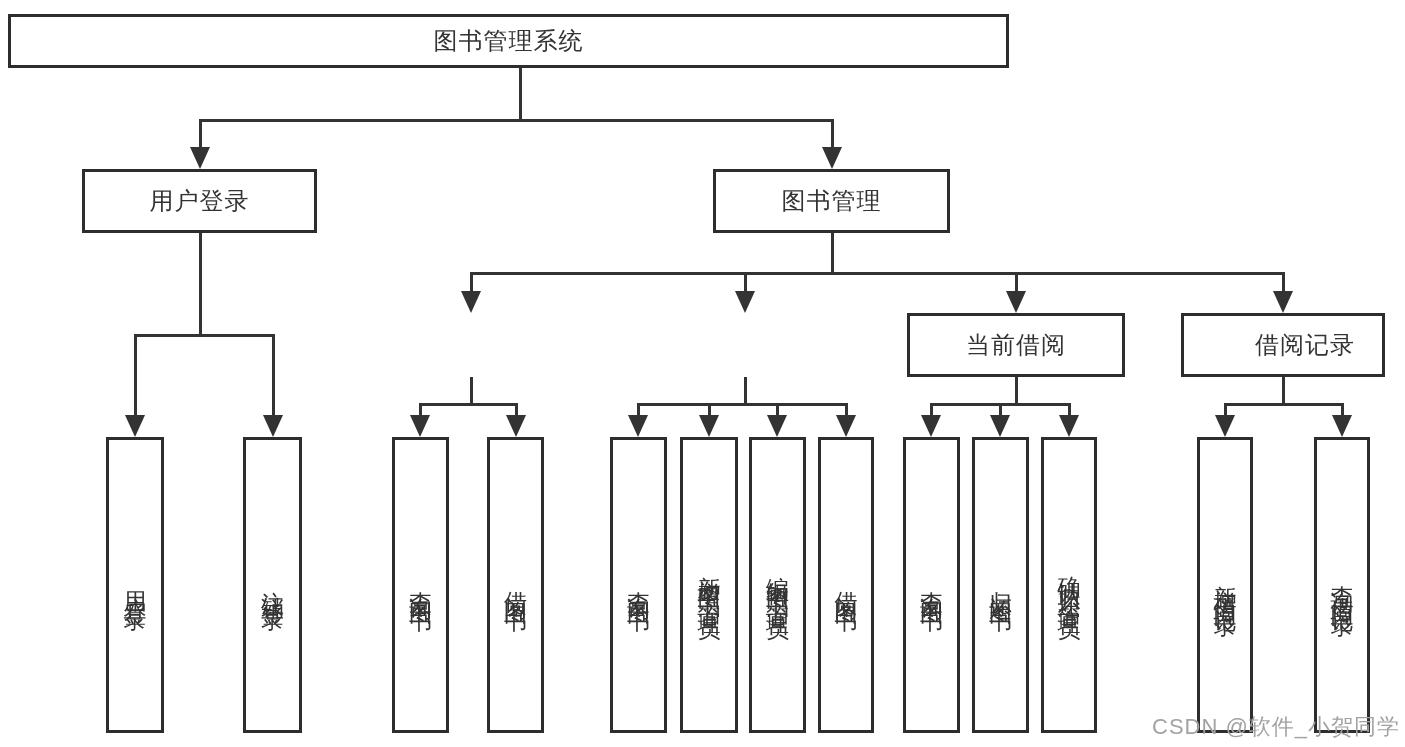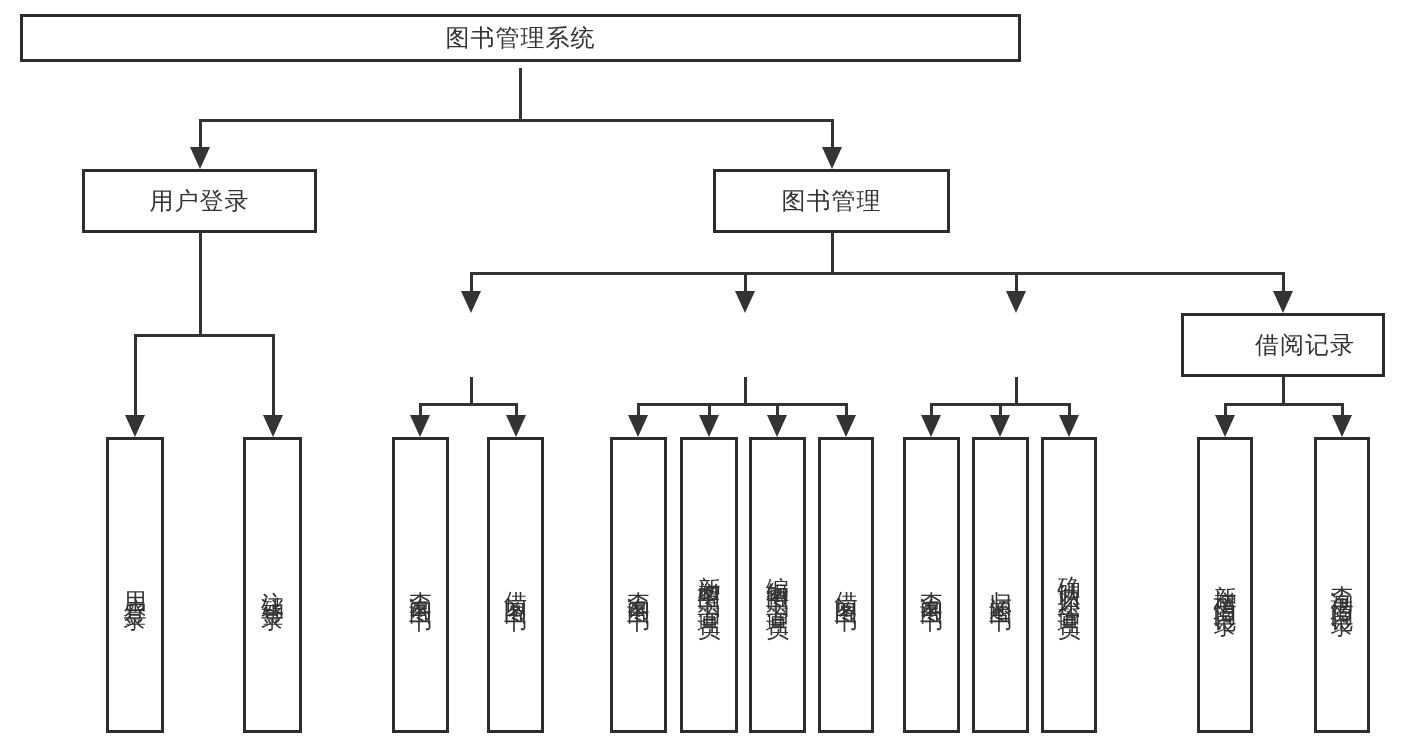--- a/index.html
+++ b/index.html
@@ -111,30 +111,32 @@
     <div class="cline" style="left: 998.5px; top: 404px; width: 3px; height: 13px;"></div>
     <div class="arrowhead" style="left: 990px; top: 415px;"></div>
     <div class="cline" style="left: 1067.5px; top: 404px; width: 3px; height: 13px;"></div>
     <div class="arrowhead" style="left: 1059px; top: 415px;"></div>
     <div class="cline" style="left: 1281.5px; top: 377px; width: 3px; height: 27px;"></div>
     <div class="cline" style="left: 1223.5px; top: 402.5px; width: 120px; height: 3px;"></div>
     <div class="cline" style="left: 1223.5px; top: 404px; width: 3px; height: 13px;"></div>
     <div class="arrowhead" style="left: 1215px; top: 415px;"></div>
     <div class="cline" style="left: 1340.5px; top: 404px; width: 3px; height: 13px;"></div>
     <div class="arrowhead" style="left: 1332px; top: 415px;"></div>
-    <div class="box h" style="left: 20px; top: 14px; width: 1001px; height: 48px;">图书管理系统</div>
+    <div class="box h" style="left: 8px; top: 14px; width: 1001px; height: 54px;">图书管理系统</div>
     <div class="box h" style="left: 82px; top: 169px; width: 235px; height: 64px;">用户登录</div>
     <div class="box h" style="left: 713px; top: 169px; width: 237px; height: 64px;">图书管理</div>
+    <div class="box h" style="left: 907px; top: 313px; width: 218px; height: 64px;">当前借阅</div>
     <div class="box h" style="left: 1181px; top: 313px; width: 204px; height: 64px; padding-left: 44px;">借阅记录</div>
     <div class="box v" style="left: 106px; top: 437px; width: 58px; height: 296px;">用户登录</div>
     <div class="box v" style="left: 243px; top: 437px; width: 59px; height: 296px;">注销登录</div>
     <div class="box v" style="left: 392px; top: 437px; width: 57px; height: 296px;">查询图书</div>
     <div class="box v" style="left: 487px; top: 437px; width: 57px; height: 296px;">借阅图书</div>
     <div class="box v" style="left: 610px; top: 437px; width: 57px; height: 296px;">查询图书</div>
     <div class="box v" style="left: 680px; top: 437px; width: 58px; height: 296px;">新增图书（管理员）</div>
     <div class="box v" style="left: 749px; top: 437px; width: 57px; height: 296px;">编辑图书（管理员）</div>
     <div class="box v" style="left: 818px; top: 437px; width: 56px; height: 296px;">借阅图书</div>
     <div class="box v" style="left: 903px; top: 437px; width: 57px; height: 296px;">查询图书</div>
     <div class="box v" style="left: 972px; top: 437px; width: 57px; height: 296px;">归还图书</div>
     <div class="box v" style="left: 1041px; top: 437px; width: 56px; height: 296px;">确认归还（管理员）</div>
     <div class="box v" style="left: 1197px; top: 437px; width: 56px; height: 296px;">新增借阅记录</div>
     <div class="box v" style="left: 1314px; top: 437px; width: 56px; height: 296px;">查询借阅记录</div>
+    <div class="watermark" style="left: 1152px; top: 712px;">CSDN @软件_小贺同学</div>
   </div>
 
 </body></html>

